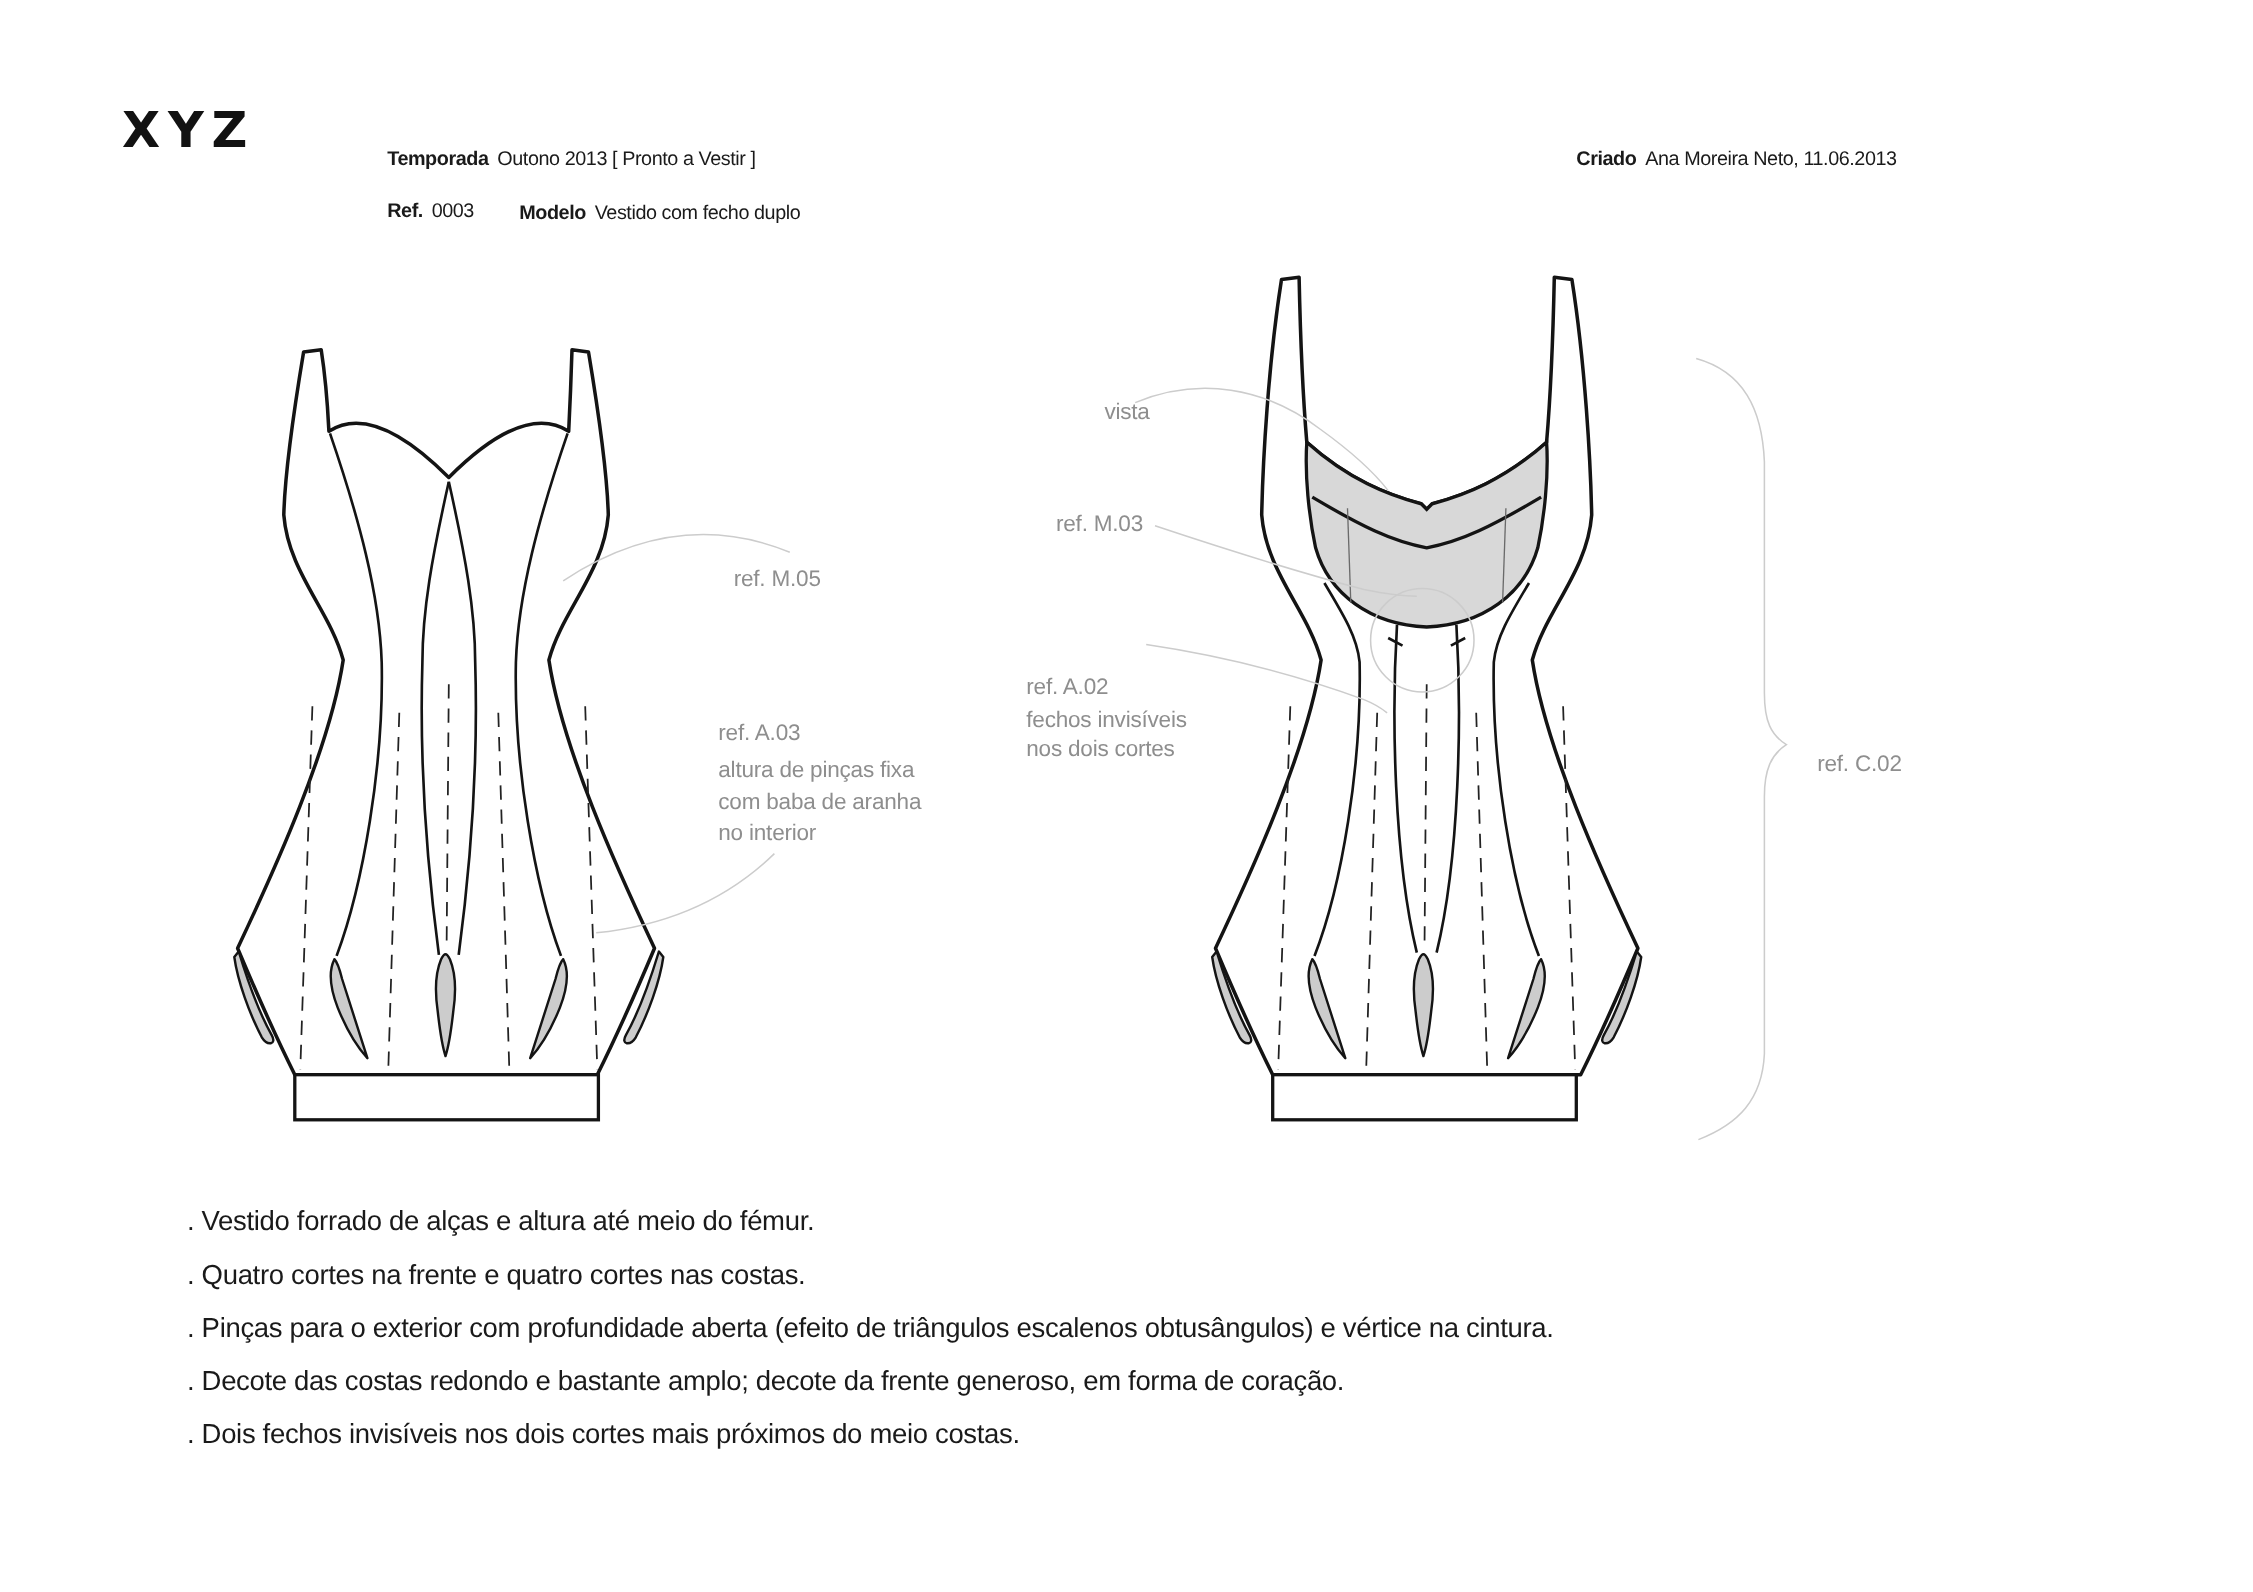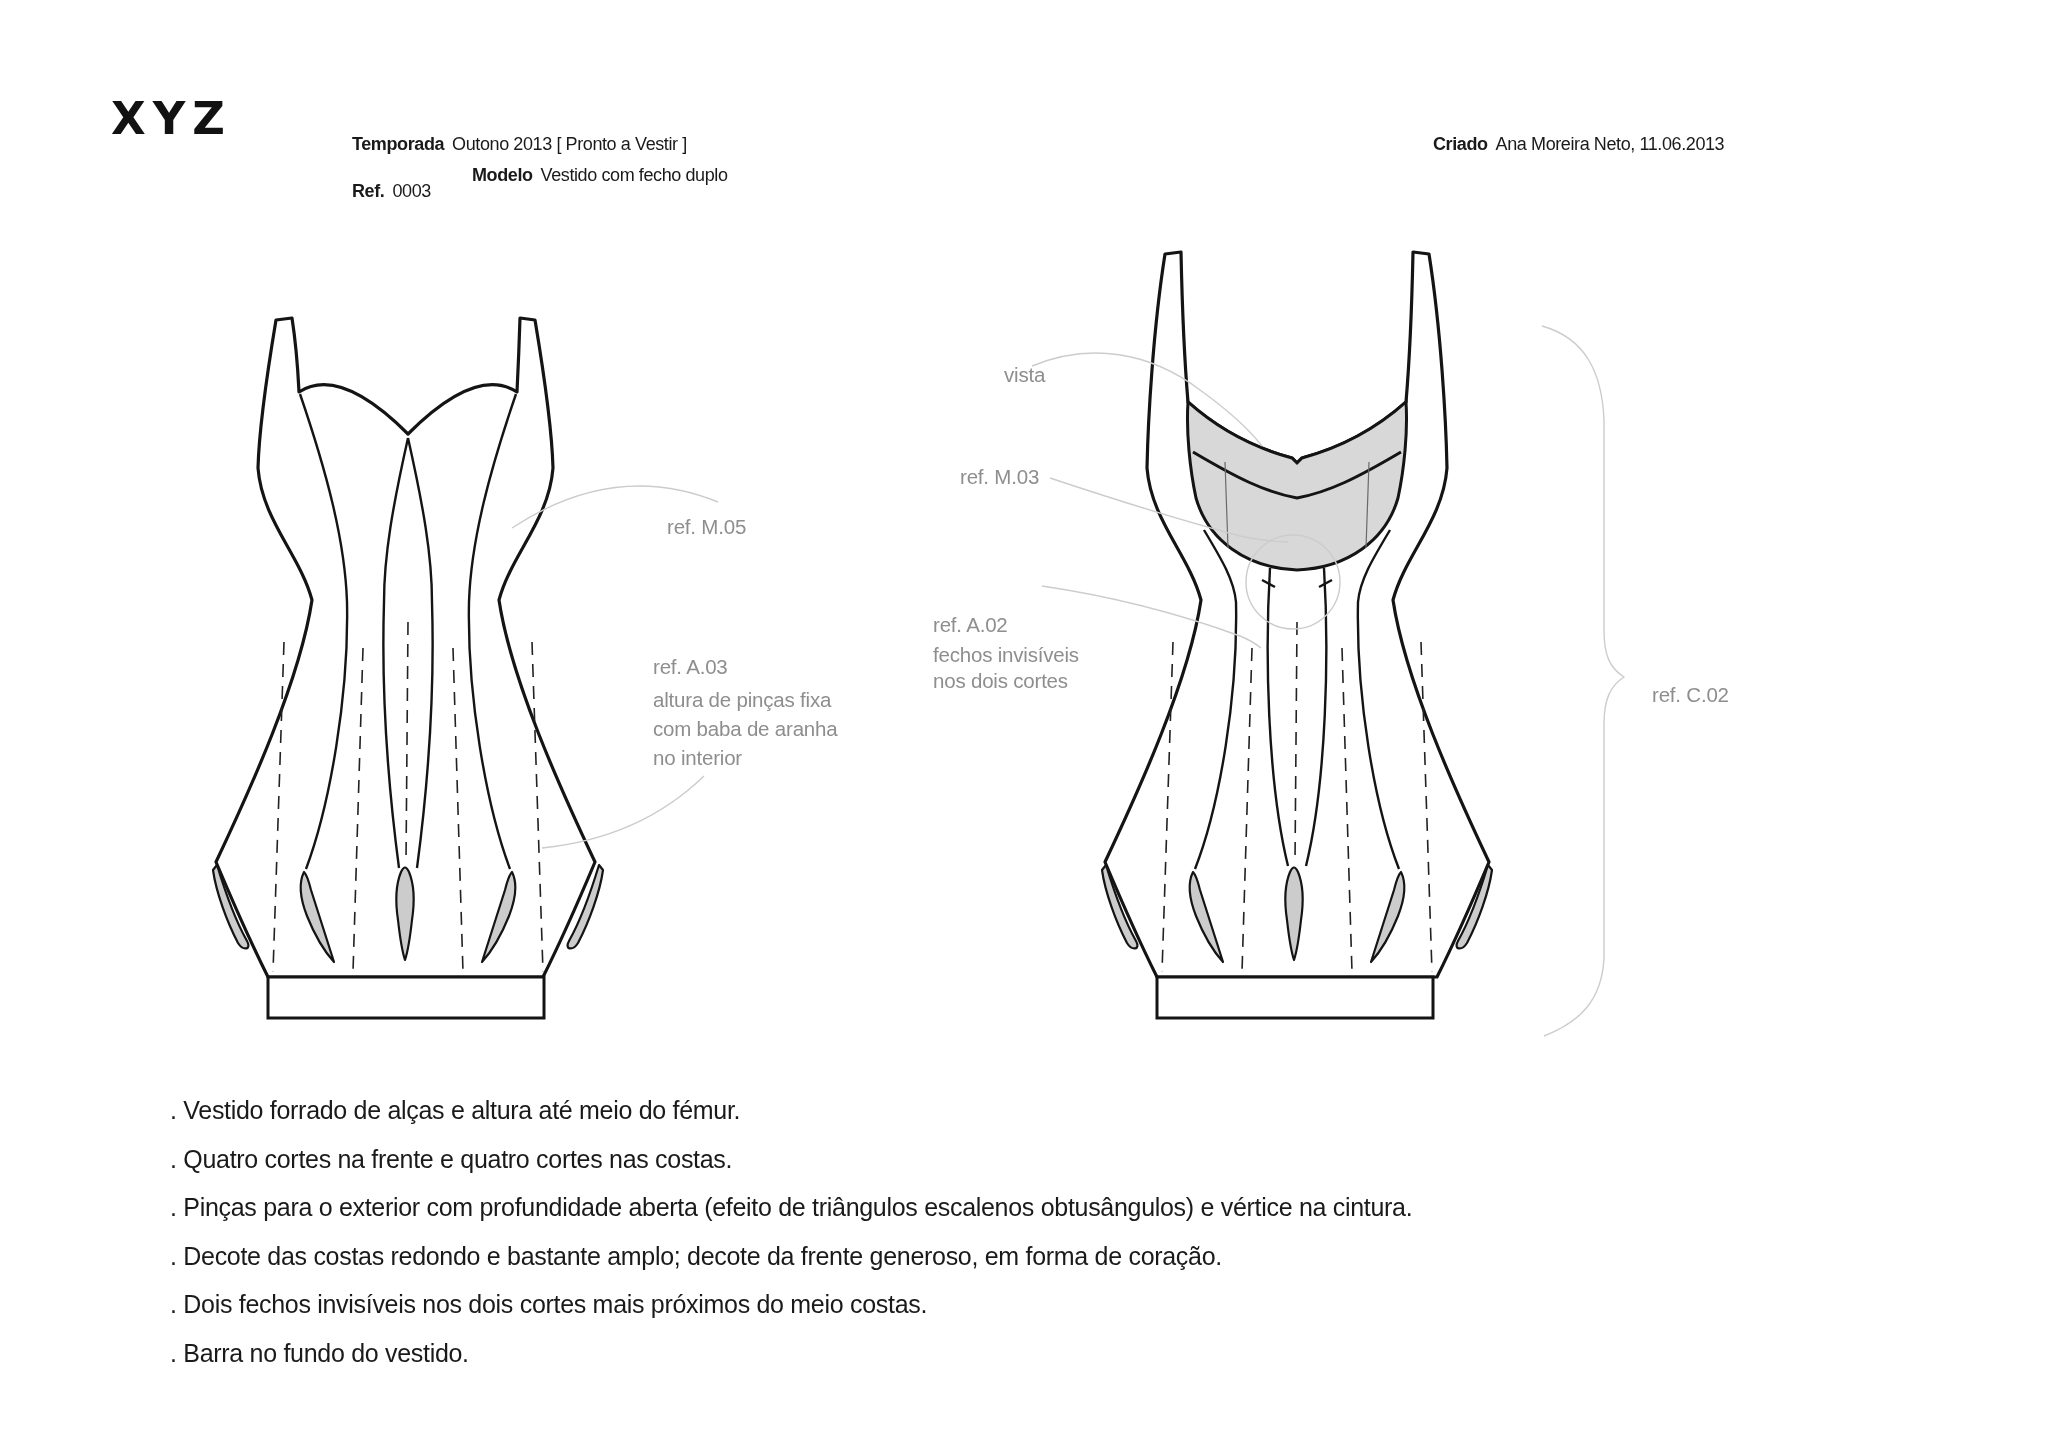--- a/index.html
+++ b/index.html
@@ -135,21 +135,21 @@
 
 <div class="abs logo">XYZ</div>
 
 <div class="abs h" style="left:352px;top:134px;">
   <span class="b">Temporada</span><span>Outono 2013 [ Pronto a Vestir ]</span>
 </div>
 
 <div class="abs h" style="left:352px;top:181px;">
   <span class="b">Ref.</span><span>0003</span>
 </div>
-<div class="abs h" style="left:472px;top:165px;">
+<div class="abs h" style="left:472px;top:183px;">
   <span class="b">Modelo</span><span>Vestido com fecho duplo</span>
 </div>
 
 <div class="abs h" style="left:1433px;top:134px;">
   <span class="b">Criado</span><span>Ana Moreira Neto, 11.06.2013</span>
 </div>
 
 <div class="abs ann" style="left:667px;top:512px;">ref. M.05</div>
 
 <div class="abs ann" style="left:653px;top:652px;">
@@ -170,14 +170,13 @@
 </div>
 
 <div class="abs ann" style="left:1652px;top:680px;">ref. C.02</div>
 
 <div class="abs notes">
   <div>. Vestido forrado de alças e altura até meio do fémur.</div>
   <div>. Quatro cortes na frente e quatro cortes nas costas.</div>
   <div>. Pinças para o exterior com profundidade aberta (efeito de triângulos escalenos obtusângulos) e vértice na cintura.</div>
   <div>. Decote das costas redondo e bastante amplo; decote da frente generoso, em forma de coração.</div>
   <div>. Dois fechos invisíveis nos dois cortes mais próximos do meio costas.</div>
-  <div>. Barra no fundo do vestido.</div>
 </div>
 
 </body></html>

